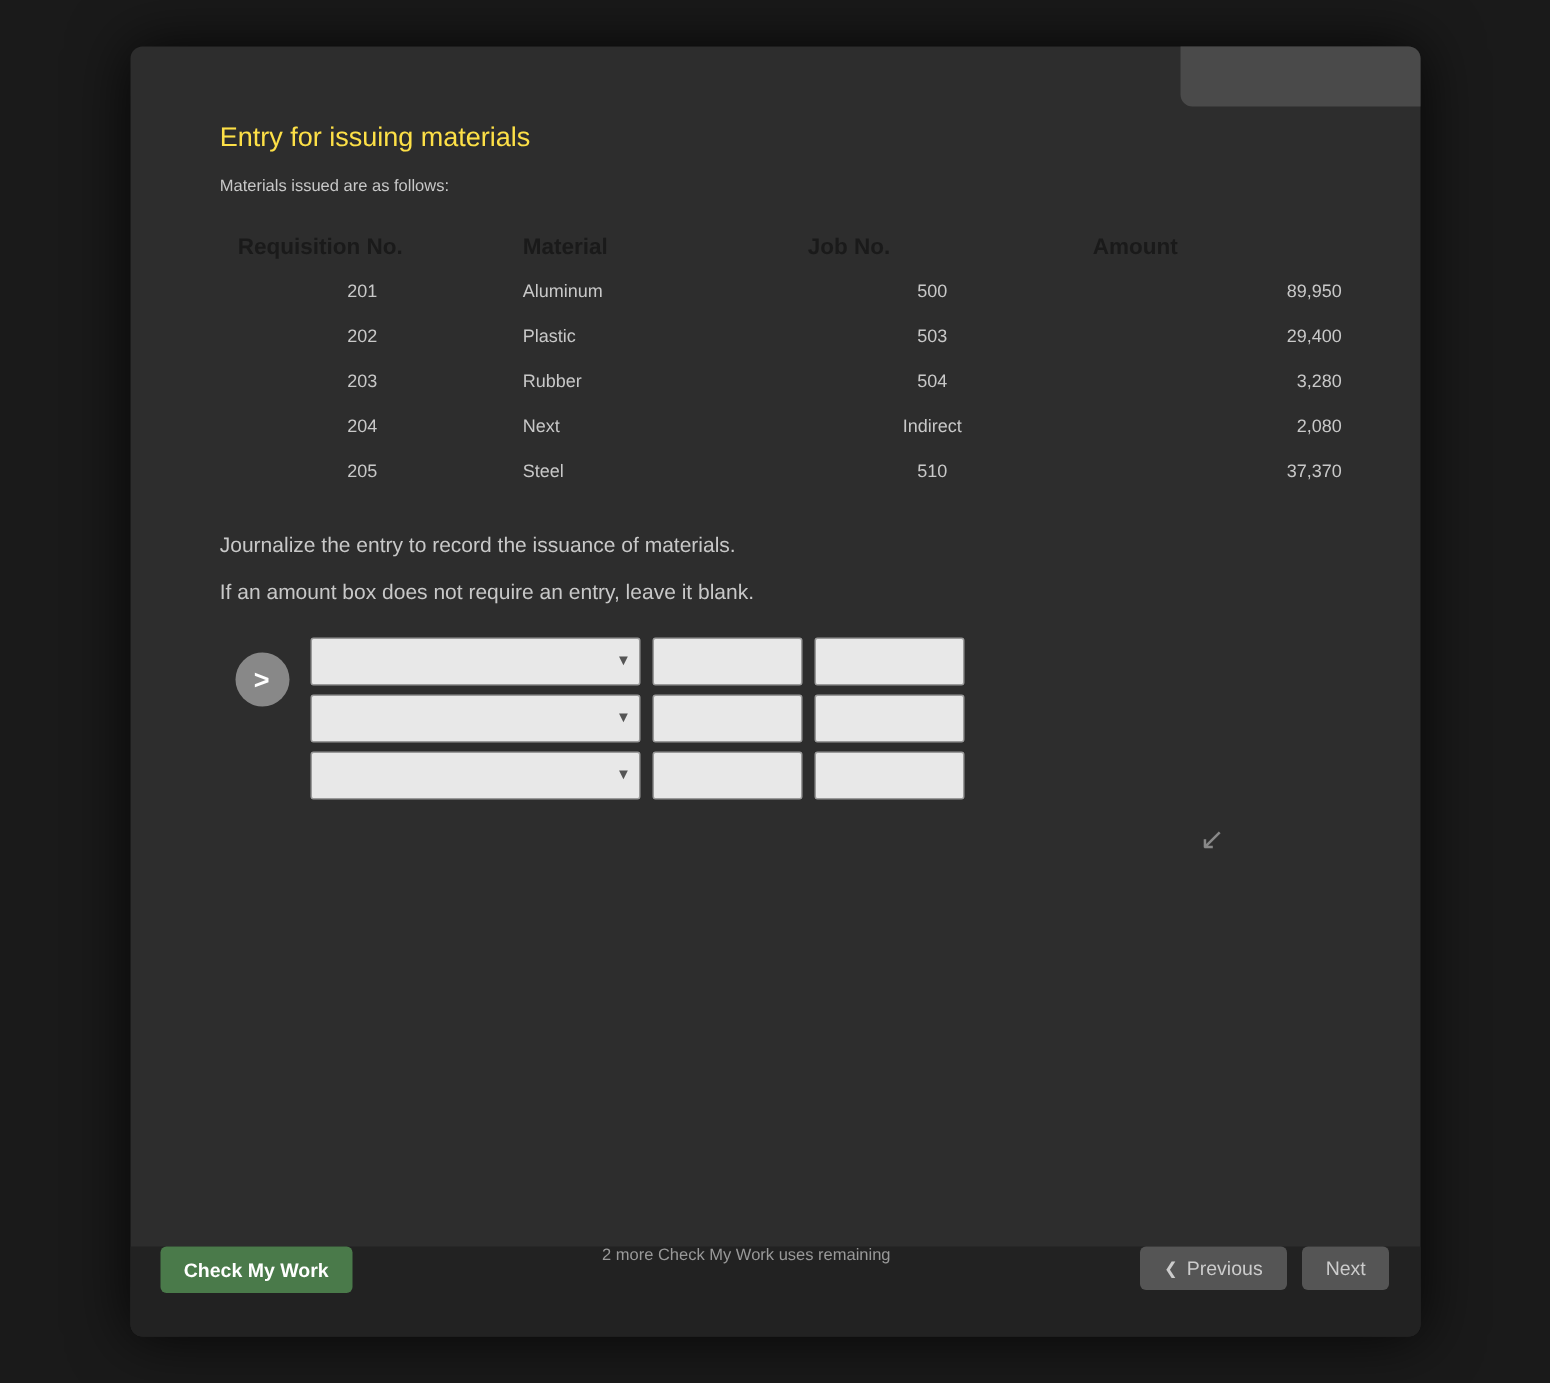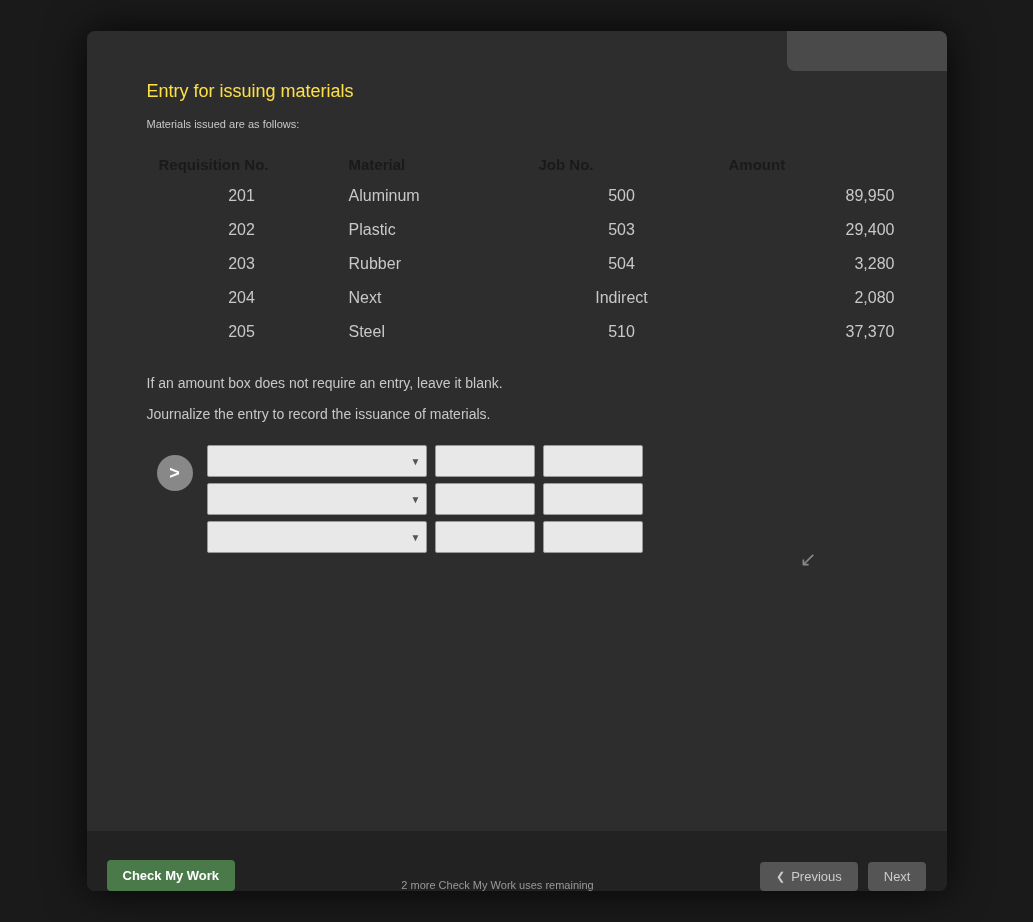--- a/index.html
+++ b/index.html
@@ -59,21 +59,21 @@
       color: #1a1a1a;
       font-weight: 700;
       font-size: 15px;
       padding: 6px 12px;
       text-align: left;
       background: transparent;
     }
 
     .materials-table td {
       color: #c8c8c8;
-      font-size: 16px;
+      font-size: 12px;
       padding: 8px 12px;
       text-align: left;
     }
 
     .materials-table td.center {
       text-align: center;
     }
 
     .materials-table td.right {
       text-align: right;
@@ -182,21 +182,21 @@
 
     .bottom-bar {
       position: absolute;
       bottom: 0;
       left: 0;
       right: 0;
       height: 60px;
       background: #222;
       border-radius: 0 0 8px 8px;
       display: flex;
-      align-items: flex-end;
+      align-items: flex-start;
       justify-content: space-between;
       padding: 0 20px;
     }
 
     .check-btn {
       background: #4a7a4a;
       color: #fff;
       border: none;
       padding: 8px 16px;
       font-size: 13px;
@@ -292,22 +292,22 @@
     </tr>
         <tr>
       <td class="col-req center">205</td>
       <td class="col-mat">Steel</td>
       <td class="col-job center">510</td>
       <td class="col-amt right">37,370</td>
     </tr>
       </tbody>
   </table>
 
+  <p class="instructions">Journalize the entry to record the issuance of materials.</p>
   <p class="instructions">If an amount box does not require an entry, leave it blank.</p>
-  <p class="instructions">Journalize the entry to record the issuance of materials.</p>
 
   <div class="entry-section">
     <div class="nav-circle">&gt;</div>
 
     <div class="journal-grid">
       <div class="journal-row">
         <div class="select-wrapper">
           <select class="account-select">
             <option value=""></option>
           </select>

